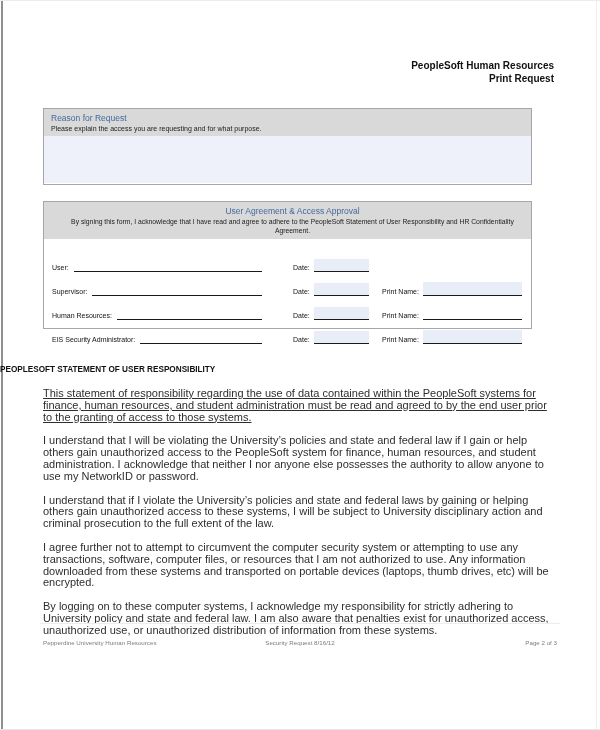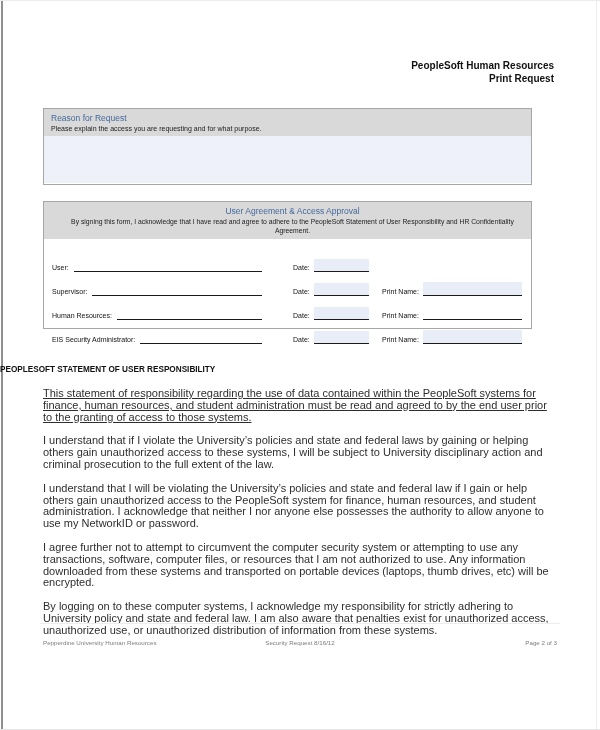--- a/index.html
+++ b/index.html
@@ -130,22 +130,22 @@
             <span class="flabel">Print Name:</span>
             <span class="print-field shaded"></span>
           </div>
         </div>
       </div>
   </div>
 
   <div class="stmt-heading">PEOPLESOFT STATEMENT OF USER RESPONSIBILITY</div>
   <div class="stmt-body" id="stmt-body">
       <p class="para underline">This statement of responsibility regarding the use of data contained within the PeopleSoft systems for finance, human resources, and student administration must be read and agreed to by the end user prior to the granting of access to those systems.</p>
+      <p class="para">I understand that I will be violating the University’s policies and state and federal law if I gain or help others gain unauthorized access to the PeopleSoft system for finance, human resources, and student administration.  I acknowledge that neither I nor anyone else possesses the authority to allow anyone to use my NetworkID or password.</p>
       <p class="para">I understand that if I violate the University’s policies and state and federal laws by gaining or helping others gain unauthorized access to these systems, I will be subject to University disciplinary action and criminal prosecution to the full extent of the law.</p>
-      <p class="para">I understand that I will be violating the University’s policies and state and federal law if I gain or help others gain unauthorized access to the PeopleSoft system for finance, human resources, and student administration.  I acknowledge that neither I nor anyone else possesses the authority to allow anyone to use my NetworkID or password.</p>
       <p class="para">I agree further not to attempt to circumvent the computer security system or attempting to use any transactions, software, computer files, or resources that I am not authorized to use.  Any information downloaded from these systems and transported on portable devices (laptops, thumb drives, etc) will be encrypted.</p>
       <p class="para">By logging on to these computer systems, I acknowledge my responsibility for strictly adhering to University policy and state and federal law.  I am also aware that penalties exist for unauthorized access, unauthorized use, or unauthorized distribution of information from these systems.</p>
     </div>
 
   <div class="footer-rule"></div>
   <div class="doc-footer">
     <span class="f-center">Security Request 8/16/12</span>
     <span class="f-left">Pepperdine University Human Resources</span>
     <span class="f-right">Page 2 of 3</span>
   </div>

